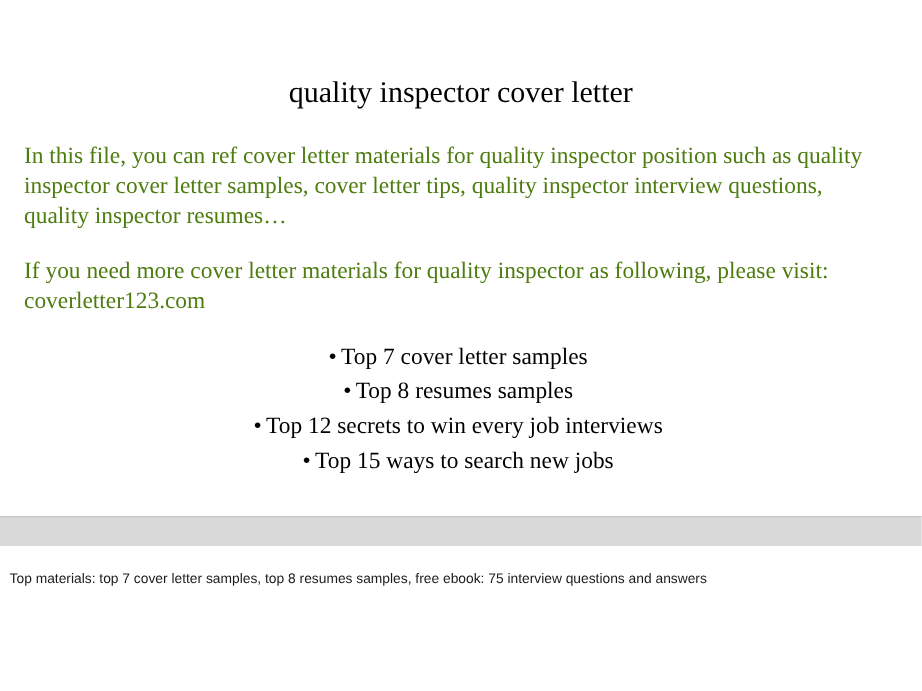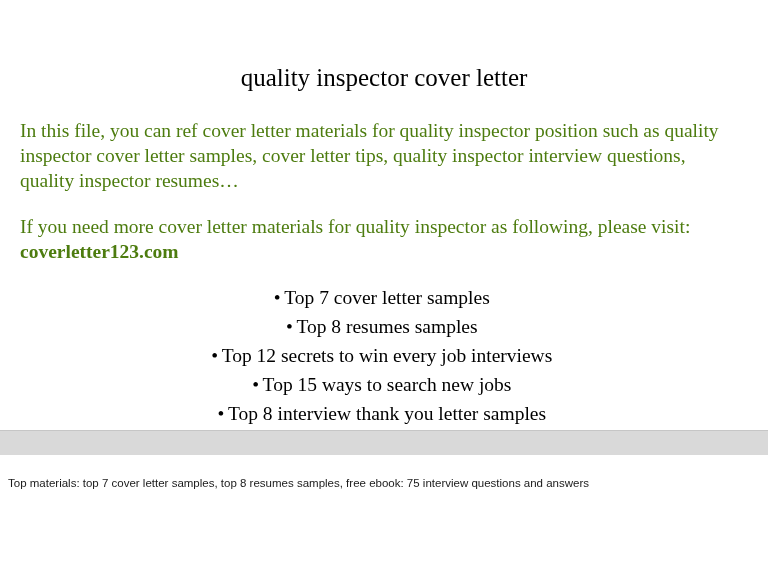--- a/index.html
+++ b/index.html
@@ -40,21 +40,21 @@
     top: 118px;
   }
   .para {
     font-size: 19.5px;
     line-height: 25px;
     margin: 0 0 21px 0;
     text-align: left;
     color: #4d7c0f;
   }
   .para .bold {
-    font-weight: bold;
+    font-weight: normal;
   }
   .bullet-list {
     margin: 0;
     padding: 0;
     list-style: none;
   }
   .bullet-item {
     font-size: 19.5px;
     line-height: 26px;
     color: #000000;
@@ -98,21 +98,20 @@
 
     <p class="para">In this file, you can ref cover letter materials for quality inspector position such as quality inspector cover letter samples, cover letter tips, quality inspector interview questions, quality inspector resumes…</p>
 
     <p class="para"><span>If you need more cover letter materials for quality inspector as following, please visit: </span><span class="bold">coverletter123.com</span></p>
 
     <ul class="bullet-list">
       <li class="bullet-item"><span class="bullet-dot">•</span><span>Top 7 cover letter samples</span></li>
       <li class="bullet-item"><span class="bullet-dot">•</span><span>Top 8 resumes samples</span></li>
       <li class="bullet-item"><span class="bullet-dot">•</span><span>Top 12 secrets to win every job interviews</span></li>
       <li class="bullet-item"><span class="bullet-dot">•</span><span>Top 15 ways to search new jobs</span></li>
-      <li class="bullet-item"><span class="bullet-dot">•</span><span>Top 8 interview thank you letter samples</span></li>
     </ul>
 
   </div>
 
   <div class="footer-bar">
     <div class="footer-text">Top materials: top 7 cover letter samples, top 8 resumes samples, free ebook: 75 interview questions and answers</div>
   </div>
 
 </div>
 

